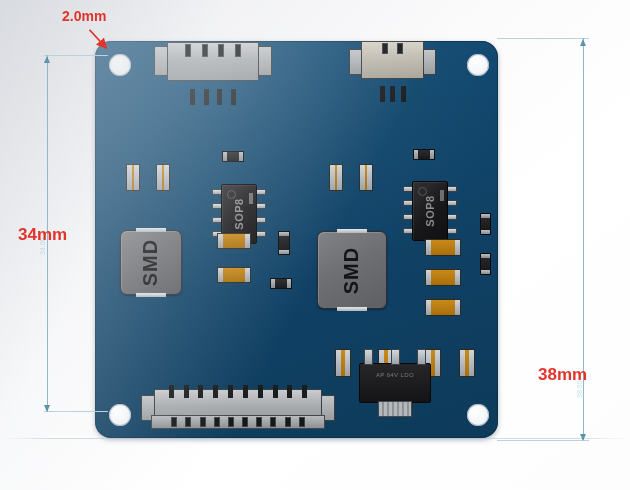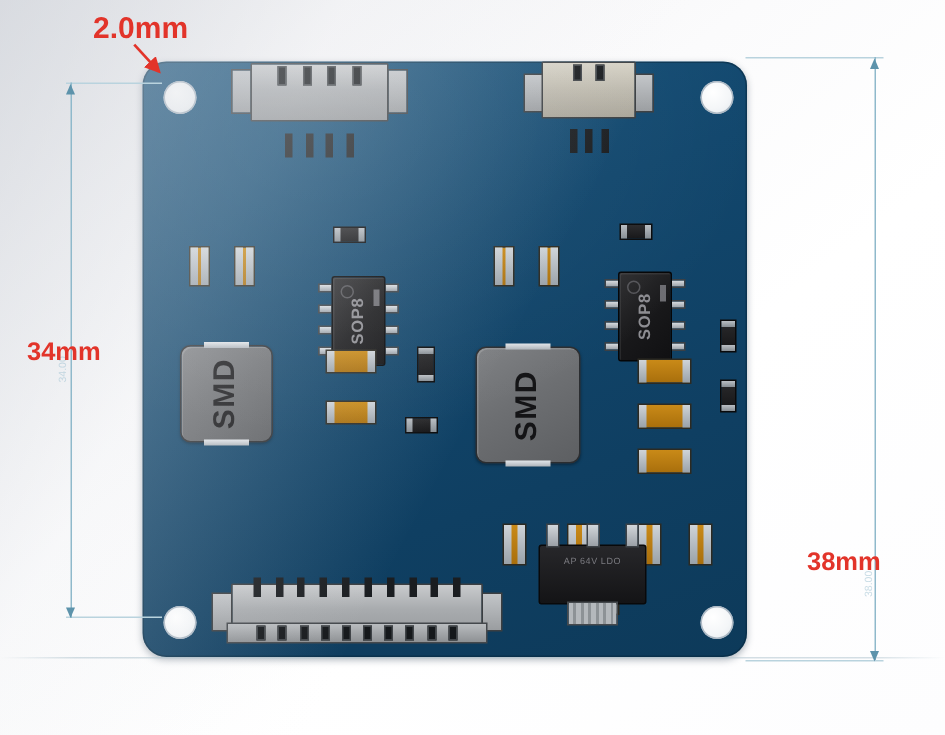--- a/index.html
+++ b/index.html
@@ -176,21 +176,21 @@
     font-family:"Liberation Sans", sans-serif;
     white-space:nowrap;
   }
   .ghostlabel{
     position:absolute;color:#9fc2d2;font-size:7px;opacity:.55;
     transform:rotate(-90deg);transform-origin:left top;white-space:nowrap;
     font-family:"Liberation Sans", sans-serif;
   }
   #lbl-34{left:18px;top:225px;font-size:17px;}
   #lbl-38{left:538px;top:365px;font-size:17px;}
-  #lbl-20{left:62px;top:8px;font-size:20px;text-align:right;}
+  #lbl-20{left:62px;top:8px;font-size:14px;text-align:right;}
 
   #leader{
     position:absolute;left:88px;top:28px;width:30px;height:26px;overflow:visible;
   }
 </style>
 </head>
 <body>
 
 <div id="stage">
 

